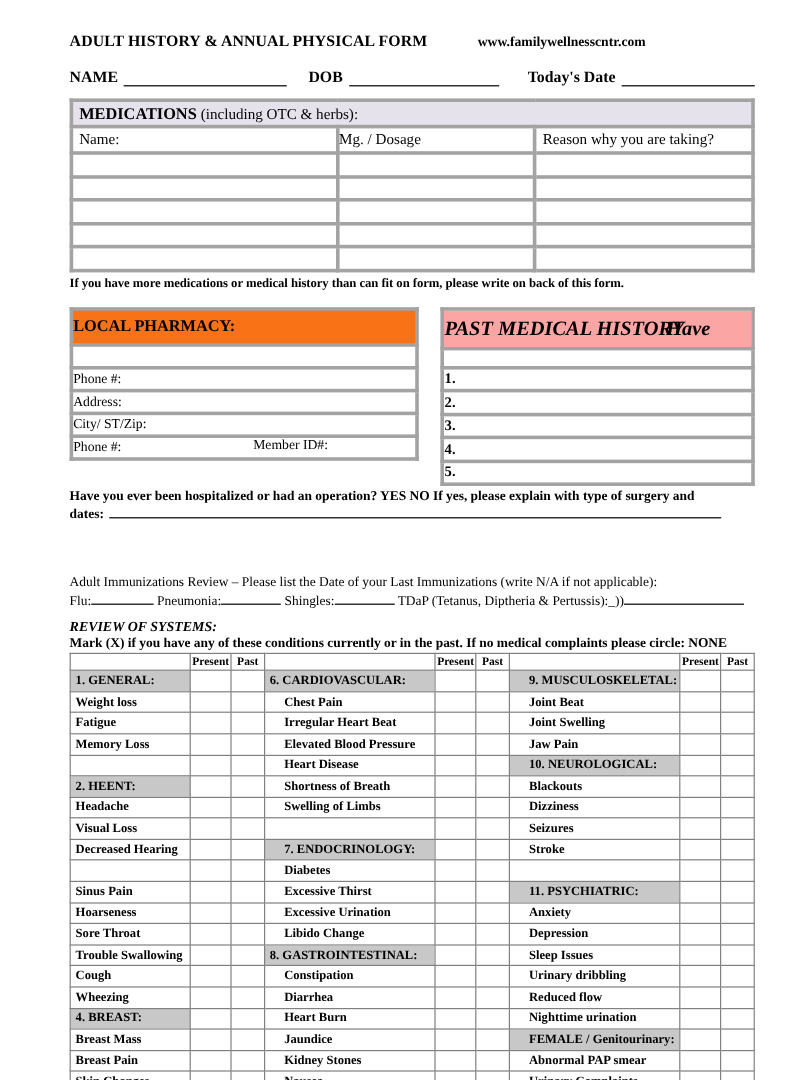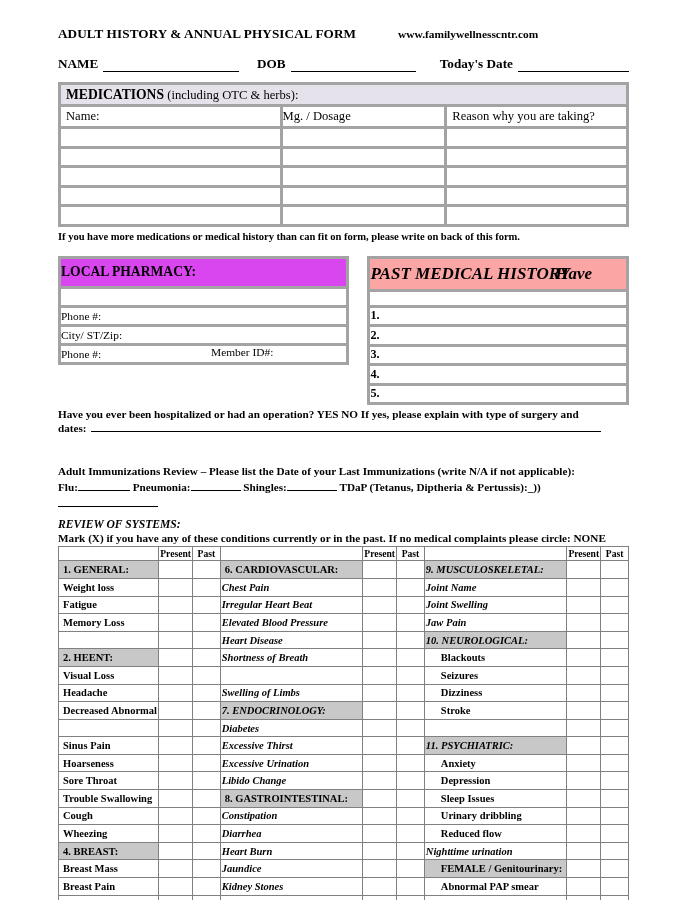--- a/index.html
+++ b/index.html
@@ -107,21 +107,21 @@
   .two-col {
     display: flex;
     margin-top: 14px;
     gap: 18px;
   }
   .col-left  { width: 292px; }
   .col-right { width: 262px; margin-top: 0; }
 
   .ph td { font-size: 11.4px; padding-left: 5px; }
   .ph .band {
-    background: #d946ef;
+    background: #f97316;
     font-weight: bold;
     font-size: 13.6px;
     height: 27px;
   }
   .ph .band.b2 { height: 18px; }
   .ph .row  { height: 16px; }
   .ph .split { position: relative; }
   .ph .split .memid {
     position: absolute;
     left: 150px;
@@ -156,22 +156,22 @@
   .hosp .dateline {
     display: inline-block;
     border-bottom: 1.4px solid #000;
     width: 510px;
     height: 10px;
     margin-left: 4px;
   }
 
   
   .immun {
-    margin-top: 27px;
-    font-weight: bold;
+    margin-top: 40px;
+    font-weight: normal;
     font-size: 11.2px;
     line-height: 1.45;
   }
   .u-s  { display:inline-block; border-bottom:1.2px solid #000; width:52px; height:10px; }
   .u-m  { display:inline-block; border-bottom:1.2px solid #000; width:50px; height:10px; }
   .u-l  { display:inline-block; border-bottom:1.2px solid #000; width:100px; height:10px; }
 
   
   .ros-head {
     margin-top: 7px;
@@ -203,21 +203,21 @@
     white-space: nowrap;
   }
   table.ros td.hd {
     font-size: 9.6px;
     text-align: center;
     padding: 0;
     height: 13px;
   }
   table.ros td.chk { padding: 0; }
   table.ros td.shade { background: #c8c8c8; }
-  table.ros td.indent { padding-left: 1px; font-style: italic; }
+  table.ros td.indent { padding-left: 16px; }
   table.ros td.indent2 { padding-left: 16px; }
   
   table.ros { border: 1.3px solid #333; }
 
   .sep { border-left: 1.3px solid #333 !important; }
 </style>
 </head>
 <body>
 
 <div class="page">
@@ -293,20 +293,23 @@
       <table class="box ph">
         <tbody>
           <tr>
               <td class="band">LOCAL PHARMACY:</td>
             </tr>
           <tr>
               <td class="row"></td>
             </tr>
           <tr>
               <td class="row">Phone #:</td>
+            </tr>
+          <tr>
+              <td class="row">Address:</td>
             </tr>
           <tr>
               <td class="row">City/ ST/Zip:</td>
             </tr>
           <tr>
               <td class="row split">
             <span>Phone #:</span>
             <span class="memid">Member ID#:</span>
           </td>
             </tr>
@@ -401,21 +404,21 @@
           <td class="chk"></td>
           <td class="chk"></td>
         </tr>
         <tr>
           <td class="">Weight loss</td>
           <td class="chk"></td>
           <td class="chk"></td>
           <td class="sep indent"> Chest Pain</td>
           <td class="chk"></td>
           <td class="chk"></td>
-          <td class="sep indent">Joint Name</td>
+          <td class="sep indent">Joint Beat</td>
           <td class="chk"></td>
           <td class="chk"></td>
         </tr>
         <tr>
           <td class=""> Fatigue</td>
           <td class="chk"></td>
           <td class="chk"></td>
           <td class="sep indent"> Irregular Heart Beat</td>
           <td class="chk"></td>
           <td class="chk"></td>
@@ -450,43 +453,43 @@
           <td class="chk"></td>
           <td class="chk"></td>
           <td class="sep indent"> Shortness of Breath</td>
           <td class="chk"></td>
           <td class="chk"></td>
           <td class="sep indent2">  Blackouts</td>
           <td class="chk"></td>
           <td class="chk"></td>
         </tr>
         <tr>
+          <td class="">Headache</td>
+          <td class="chk"></td>
+          <td class="chk"></td>
+          <td class="sep indent"> Swelling of Limbs</td>
+          <td class="chk"></td>
+          <td class="chk"></td>
+          <td class="sep indent2">  Dizziness</td>
+          <td class="chk"></td>
+          <td class="chk"></td>
+        </tr>
+        <tr>
           <td class="">Visual Loss</td>
           <td class="chk"></td>
           <td class="chk"></td>
           <td class="sep"></td>
           <td class="chk"></td>
           <td class="chk"></td>
           <td class="sep indent2">  Seizures</td>
           <td class="chk"></td>
           <td class="chk"></td>
         </tr>
         <tr>
-          <td class="">Headache</td>
-          <td class="chk"></td>
-          <td class="chk"></td>
-          <td class="sep indent"> Swelling of Limbs</td>
-          <td class="chk"></td>
-          <td class="chk"></td>
-          <td class="sep indent2">  Dizziness</td>
-          <td class="chk"></td>
-          <td class="chk"></td>
-        </tr>
-        <tr>
-          <td class="">Decreased Abnormal</td>
+          <td class="">Decreased Hearing</td>
           <td class="chk"></td>
           <td class="chk"></td>
           <td class="sep shade indent">7. ENDOCRINOLOGY:</td>
           <td class="chk"></td>
           <td class="chk"></td>
           <td class="sep indent2">  Stroke</td>
           <td class="chk"></td>
           <td class="chk"></td>
         </tr>
         <tr>

